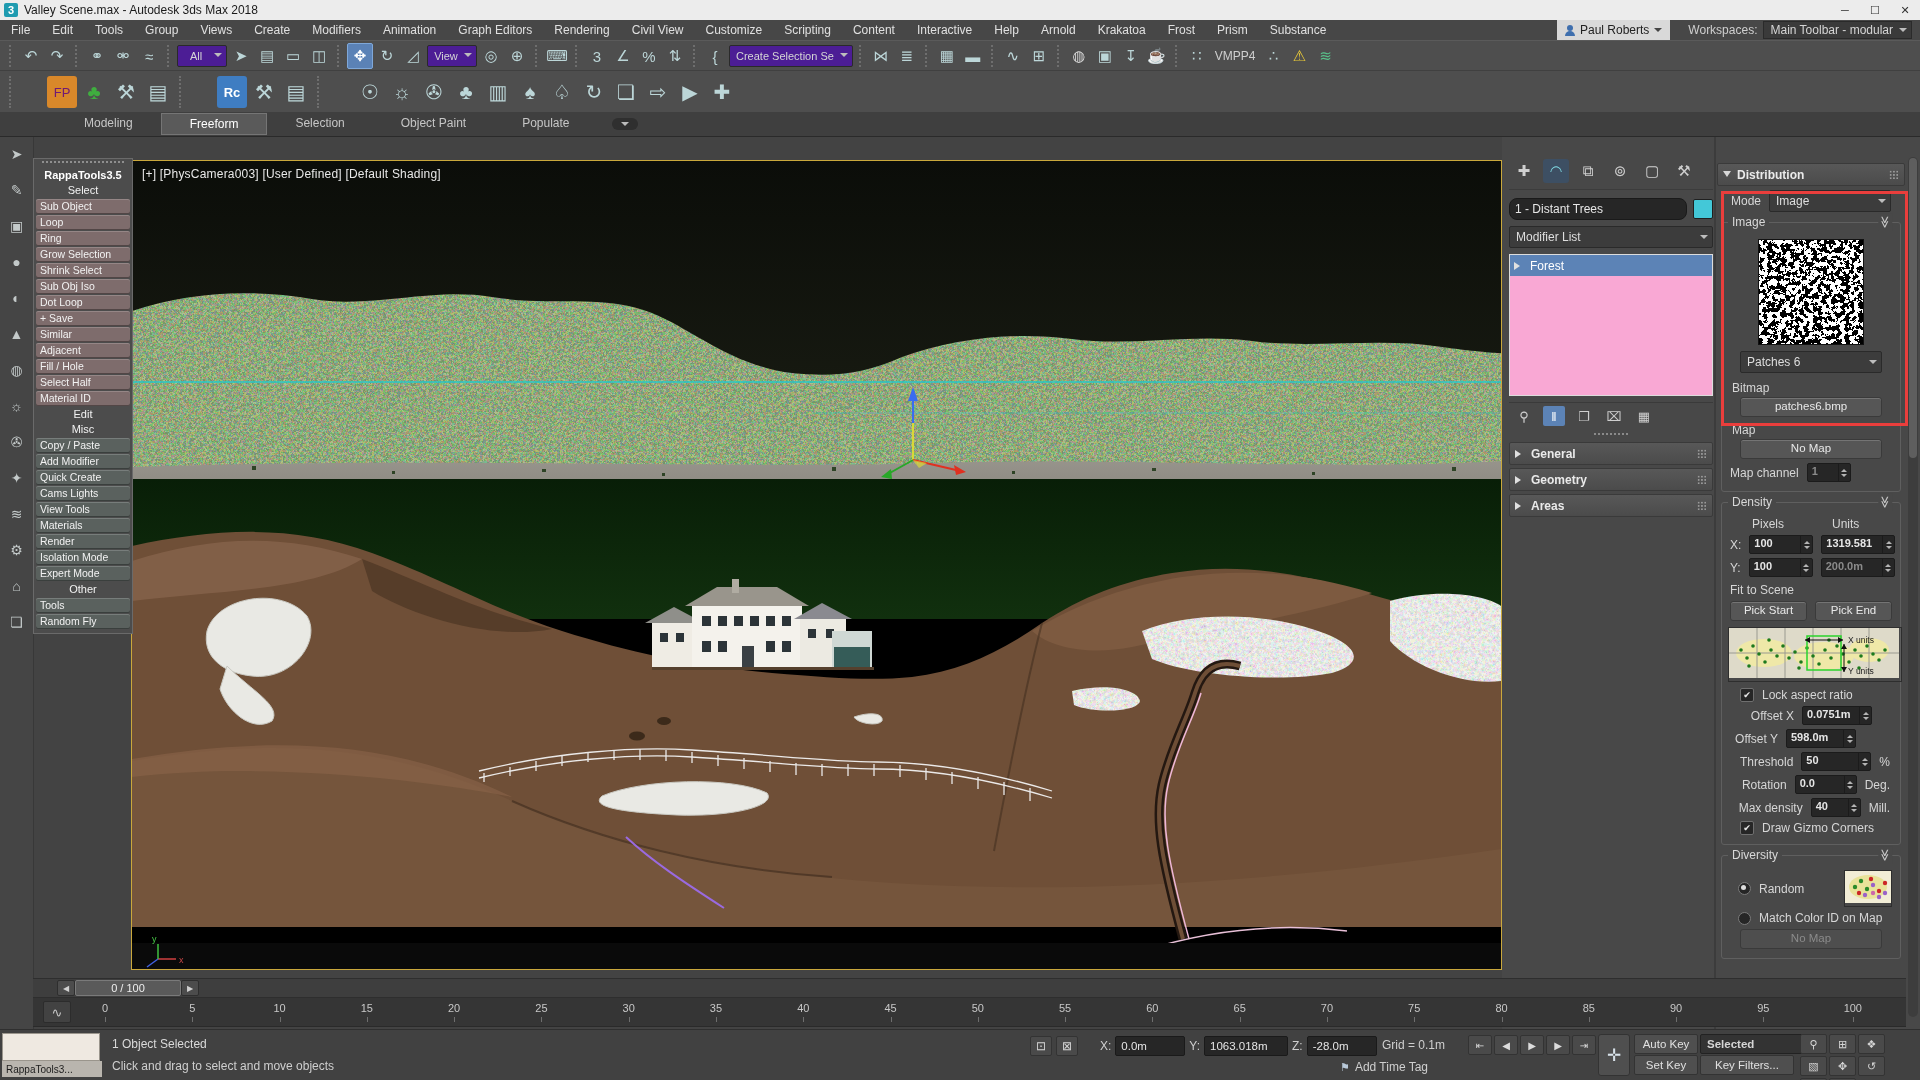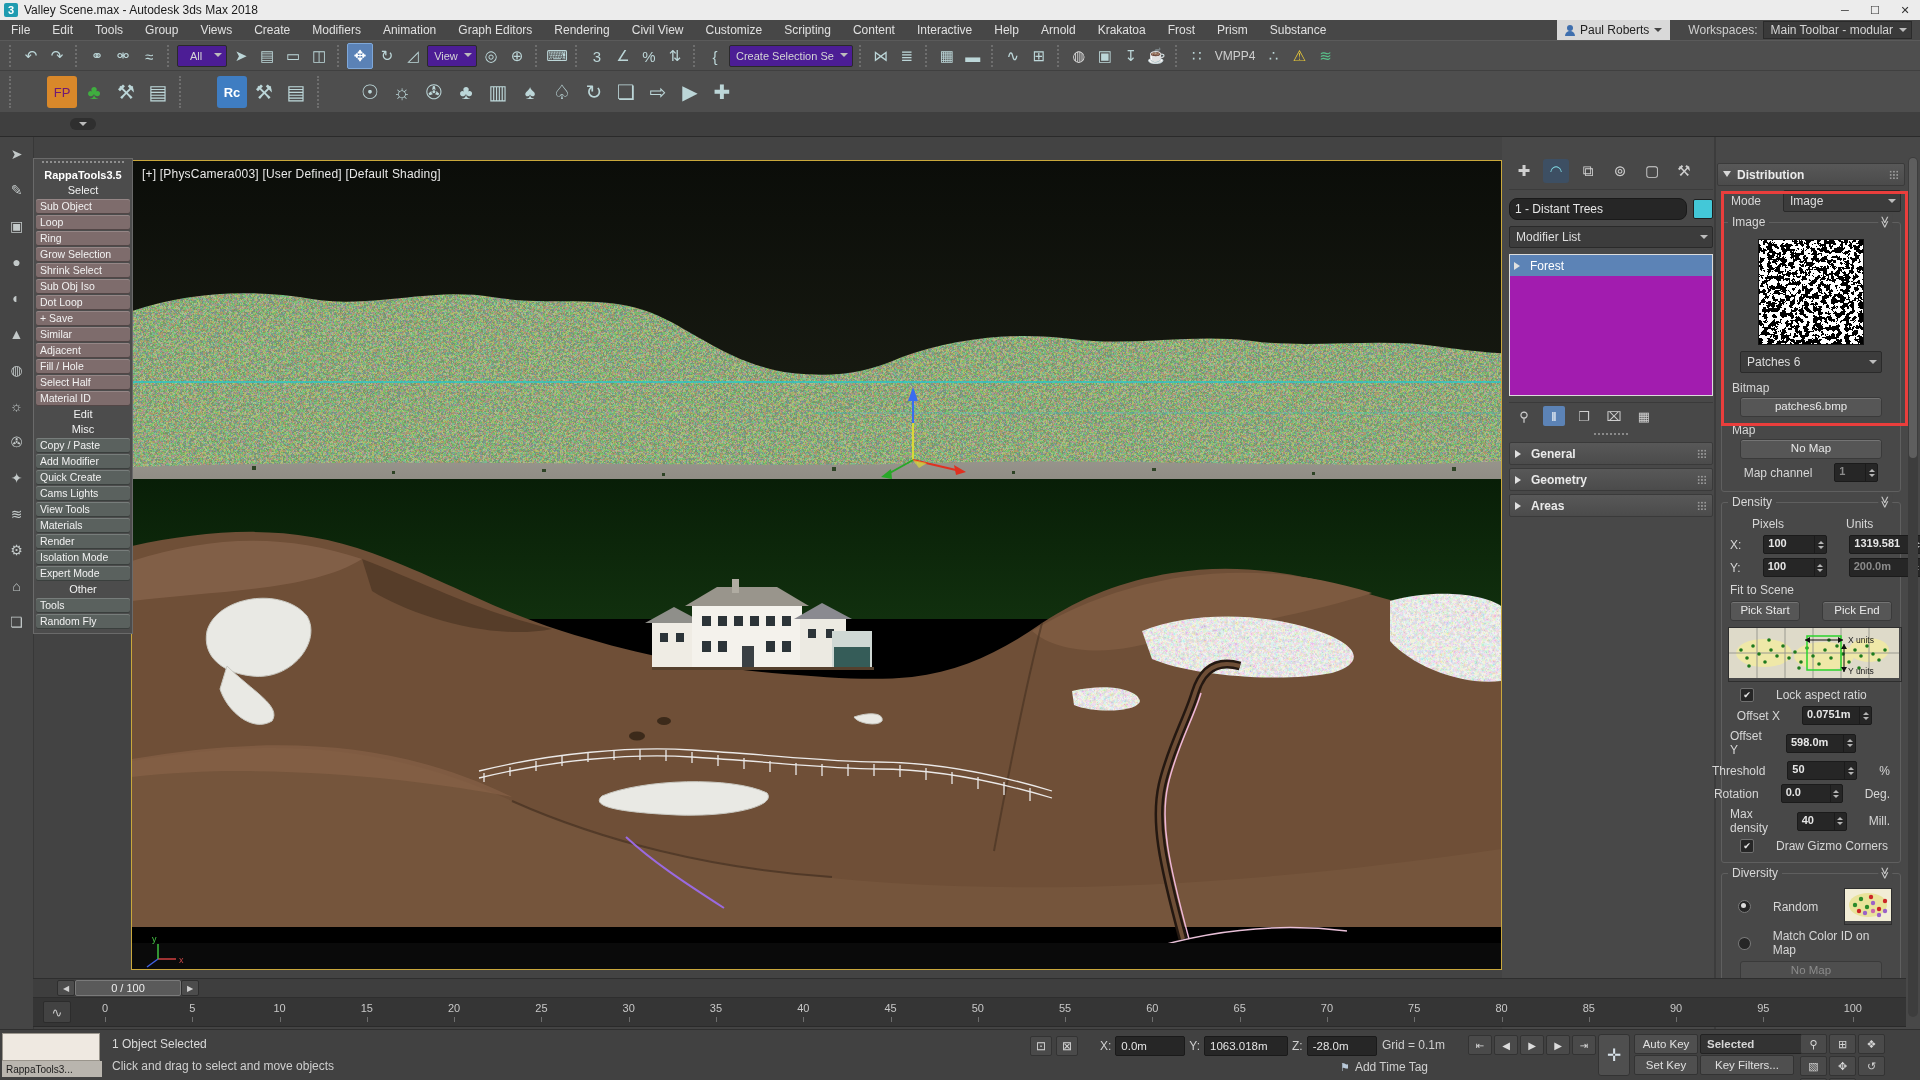--- a/index.html
+++ b/index.html
@@ -83,40 +83,40 @@
   .cmdtabs{display:flex;gap:6px;padding:2px 2px 6px 2px;border-bottom:1px solid #3c3c3c}
   .ctab{width:26px;height:24px;display:flex;align-items:center;justify-content:center;font-size:15px;color:#cfcfcf}
   .ctab.active{color:#7fd8e2;background:#3d4f63;border-radius:3px}
   .namerow{display:flex;align-items:center;gap:6px;margin:8px 0 6px 0}
   .namefield{flex:1;height:20px;background:#262626;border:1px solid #1a1a1a;border-radius:8px;color:#e6e6e6;
              font-size:12px;display:flex;align-items:center;padding:0 5px}
   .swatch{width:18px;height:18px;background:#43c8d8;border:1px solid #202020;border-radius:2px}
   .fdd{height:20px;background:#3c3c3c;border:1px solid #2a2a2a;border-radius:2px;display:flex;align-items:center;
        padding:0 18px 0 6px;position:relative;font-size:12px;color:#dedede}
   .fdd.wide{margin:0 0 6px 0}
-  .stackbox{height:140px;background:#a21caf;border:1px solid #dcdcdc;margin-bottom:6px}
+  .stackbox{height:140px;background:#f9a8d4;border:1px solid #dcdcdc;margin-bottom:6px}
   .stackrow{height:21px;display:flex;align-items:center;padding-left:4px;font-size:12px;color:#fff}
   .stackrow.active{background:#5c83b6}
   .tri{width:0;height:0;border:4px solid transparent;display:inline-block}
   .tri.right{border-left:6px solid #e0e0e0;margin-right:6px}
   .tri.down{border-top:6px solid #d8d8d8;margin:3px 6px 0 0}
   .stacktools{display:flex;align-items:center;gap:8px;height:26px;border-top:1px solid #3a3a3a;padding-left:4px}
   .stool{width:22px;height:20px;display:flex;align-items:center;justify-content:center;font-size:13px;color:#cfcfcf;border-radius:2px}
   .stool.active{background:#5c83b6;color:#fff}
   .griprow{height:10px;display:flex;align-items:center;justify-content:center}
   .griprow i{width:36px;height:4px;background-image:radial-gradient(#8a8a8a 1px,transparent 1.2px);background-size:4px 4px}
   .rollhead{height:21px;display:flex;align-items:center;background:linear-gradient(#585858,#4b4b4b);
             border:1px solid #3a3a3a;border-radius:2px;margin:3px 0;padding:0 5px;font-size:12px}
   .rollhead b{color:#eaeaea}
   .gripdots{margin-left:auto;width:10px;height:10px;background-image:radial-gradient(#9a9a9a 1px,transparent 1.2px);background-size:3.3px 3.3px}
   #paneldivider{position:absolute;left:212px;top:0;width:2px;height:892px;background:#3c3c3c}
   
   #forestpanel{position:absolute;left:215px;top:23px;width:188px;font-size:12px}
   .flbl{color:#d6d6d6;font-size:12px}
-  .row{display:flex;align-items:center;gap:22px;margin:4px 4px}
+  .row{display:flex;align-items:center;gap:8px;margin:4px 4px}
   .group{border:1px solid #5f5f5f;border-radius:3px;margin:10px 4px 6px 4px;padding:6px 4px 5px 4px;position:relative}
   .gtitle{position:absolute;top:-8px;left:6px;right:6px;display:flex;justify-content:space-between;align-items:center}
   .gtitle b{background:#484848;padding:0 4px;color:#d8d8d8;font-weight:normal}
   .chev{background:#484848;padding:0 2px;color:#c8c8c8;transform:rotate(90deg);font-size:12px}
   .thumbwrap{width:104px;height:104px;margin:10px auto 6px auto;border:1px solid #111;background:#fff}
   .fbtn{display:block;height:18px;background:#565656;border:1px solid #3a3a3a;box-shadow:inset 0 1px 0 #747474;
         border-radius:3px;color:#e8e8e8;font-size:11.5px;text-align:center;line-height:17px;
         font-family:"Liberation Sans",sans-serif}
   .fbtn.wide{margin:2px 14px 4px 14px}
   .fbtn.disabled{color:#8b8b8b;box-shadow:none;background:#4e4e4e}
@@ -415,20 +415,28 @@
     </span>
     <span class="titem" data-name="video-icon">
       <i class="g">▶</i>
     </span>
     <span class="titem" data-name="camera-add-icon">
       <i class="g">✚</i>
     </span>
   </div>
 
 <div id="tabsrow" data-name="ribbon-tab-bar">
+  <span style="display:flex" data-name="ribbon-tabs">
+
+  <span class="rtab" data-name="tab-modeling">Modeling</span>
+      <span class="rtab active" data-name="tab-freeform">Freeform</span>
+      <span class="rtab" data-name="tab-selection">Selection</span>
+      <span class="rtab" data-name="tab-object-paint">Object Paint</span>
+      <span class="rtab" data-name="tab-populate">Populate</span>
+    </span>
   <span id="tabov" data-name="tab-overflow-icon"></span>
 </div>
 
 <div id="leftstrip" data-name="left-dock-toolbar">
 
 <span class="litem" data-name="dock-select-icon">➤</span>
     <span class="litem" data-name="dock-paint-icon">✎</span>
     <span class="litem" data-name="dock-box-icon">▣</span>
     <span class="litem" data-name="dock-sphere-icon">●</span>
     <span class="litem" data-name="dock-half-sphere-icon">◐</span>
@@ -741,21 +749,21 @@
           <rect width="104" height="104" filter="url(#bwn)"></rect>
         </svg>
       </div>
       <div class="fdd" style="margin:0 14px 8px 14px" data-name="image-preset-dropdown">
           <b style="font-weight:normal">Patches 6</b>
         </div>
       <div class="flbl" style="margin:2px 0 2px 6px" data-name="bitmap-label">Bitmap</div>
       <div class="fbtn wide" data-name="bitmap-button">patches6.bmp</div>
       <div class="flbl" style="margin:6px 0 2px 6px" data-name="map-label">Map</div>
       <div class="fbtn wide" data-name="map-button">No Map</div>
-      <div class="row" style="justify-content:center">
+      <div class="row" style="">
         <span class="flbl" data-name="map-channel-label">Map channel</span>
         <span class="spin disabled" data-name="map-channel-spinner">
           <b class="v" style="min-width:22px">1</b>
           <span class="ud">
               <i class="u"></i>
               <i class="d"></i>
             </span>
         </span>
       </div>
     </div>

